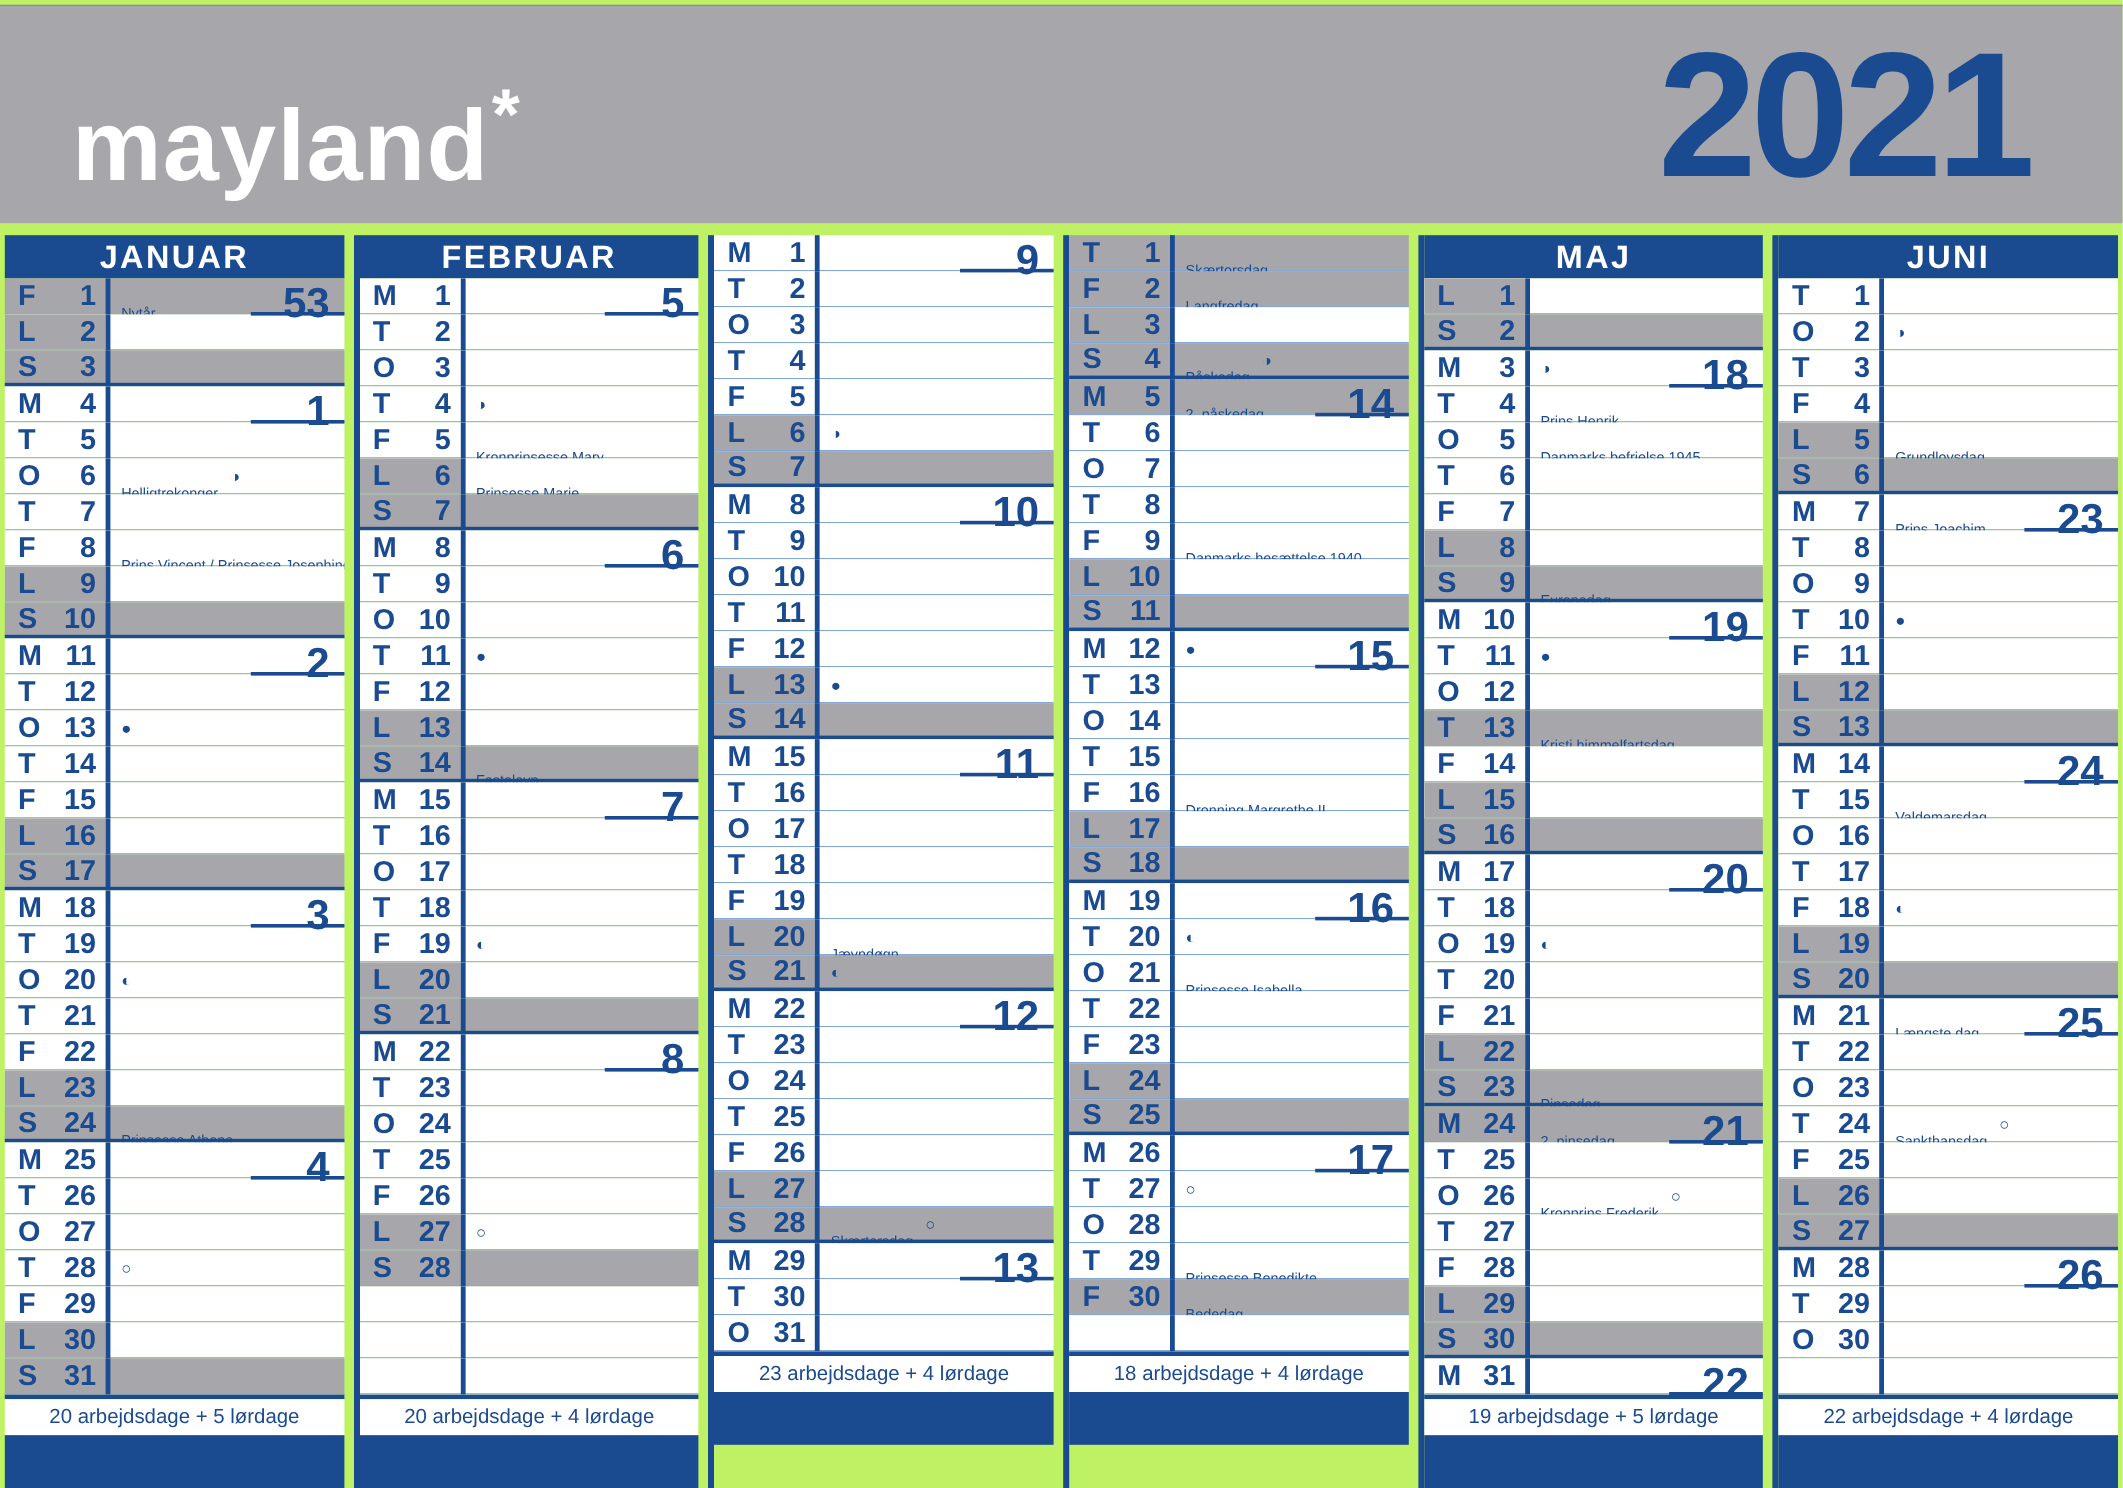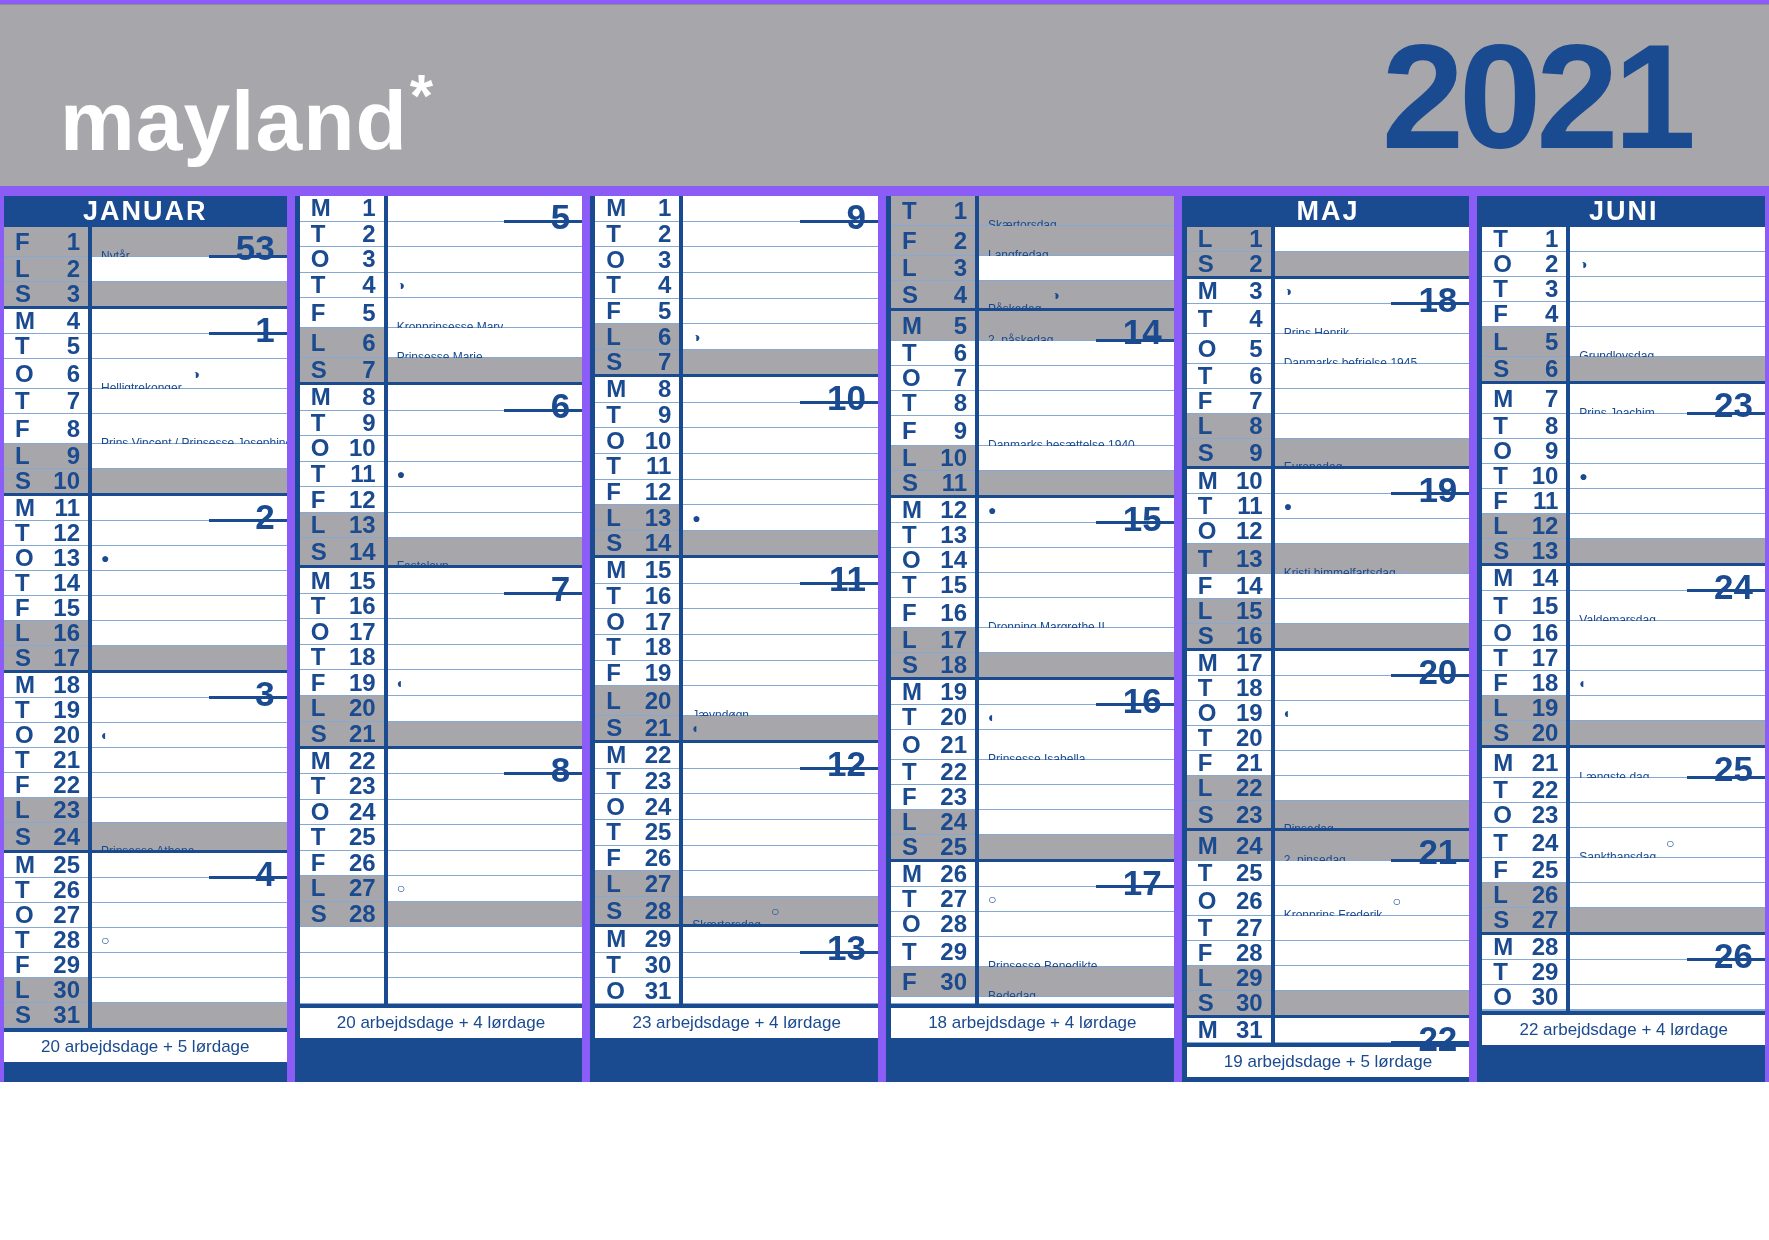--- a/index.html
+++ b/index.html
@@ -3,41 +3,41 @@
 <meta charset="utf-8">
 <style>
   :root{
     --navy:#1a4a8f;
     --gray:#a7a7ab;
     --line:#85a9d3;
     --white:#ffffff;
   }
   html,body{margin:0;padding:0;background:#fff;}
   .page{
-    position:relative;width:1769px;height:1082px;overflow:hidden;
-    font-family:"Liberation Sans","DejaVu Sans",sans-serif;background:#8b5cf6;
+    position:relative;width:1769px;height:1240px;overflow:hidden;
+    font-family:"Liberation Sans","DejaVu Sans",sans-serif;background:#bef264;
   }
   
   .topband{
     position:absolute;left:0;top:4px;width:100%;height:181px;
     background:var(--gray);border-top:1px solid #8d8d93;
   }
   .logo{
     position:absolute;left:60px;top:74px;color:#fff;font-weight:bold;
     font-size:84px;letter-spacing:1px;line-height:84px;
   }
   .logo .star{display:inline-block;font-size:60px;position:relative;top:-34px;left:2px;}
   .year{
     position:absolute;right:78px;top:18px;color:var(--navy);
     font-weight:bold;font-size:148px;line-height:148px;letter-spacing:-5px;
   }
   
   .grid{
     position:absolute;left:4px;right:4px;top:196px;bottom:0;
-    display:flex;gap:8px;justify-content:center;
+    display:flex;gap:8px;
   }
   .col{flex:1;display:flex;flex-direction:column;min-width:0;}
   .col + .col{border-left:5px solid var(--navy);}
   .mh{
     height:36px;background:var(--navy);color:#fff;font-weight:bold;
     font-size:27px;letter-spacing:2px;display:flex;align-items:center;justify-content:center;
   }
   .row{
     height:30px;box-sizing:border-box;display:flex;position:relative;
     border-bottom:1px solid var(--line);background:#fff;
@@ -358,20 +358,21 @@
             <span class="dn">31</span>
           </div>
           <div class="vdiv"></div>
           <div class="note"></div>
         </div>
         <div class="gridend"></div>
         <div class="summary">20 arbejdsdage + 5 lørdage</div>
         <div class="footer"></div>
       </div>
       <div class="col">
+        <div class="mh">FEBRUAR</div>
         <div class="row">
           <div class="label">
             <span class="wd">M</span>
             <span class="dn">1</span>
           </div>
           <div class="vdiv"></div>
           <div class="note">
             <span class="wknum">5</span>
             <span class="wkline"></span>
           </div>

